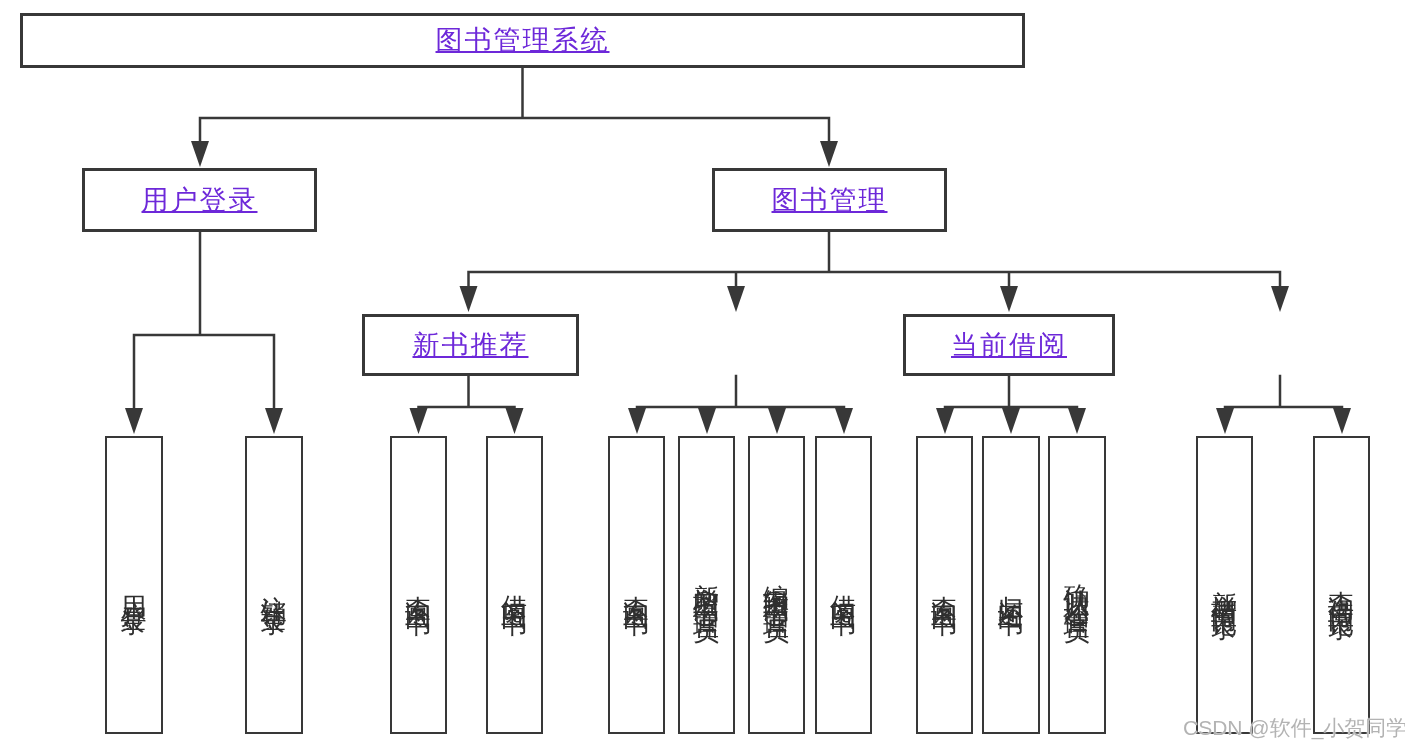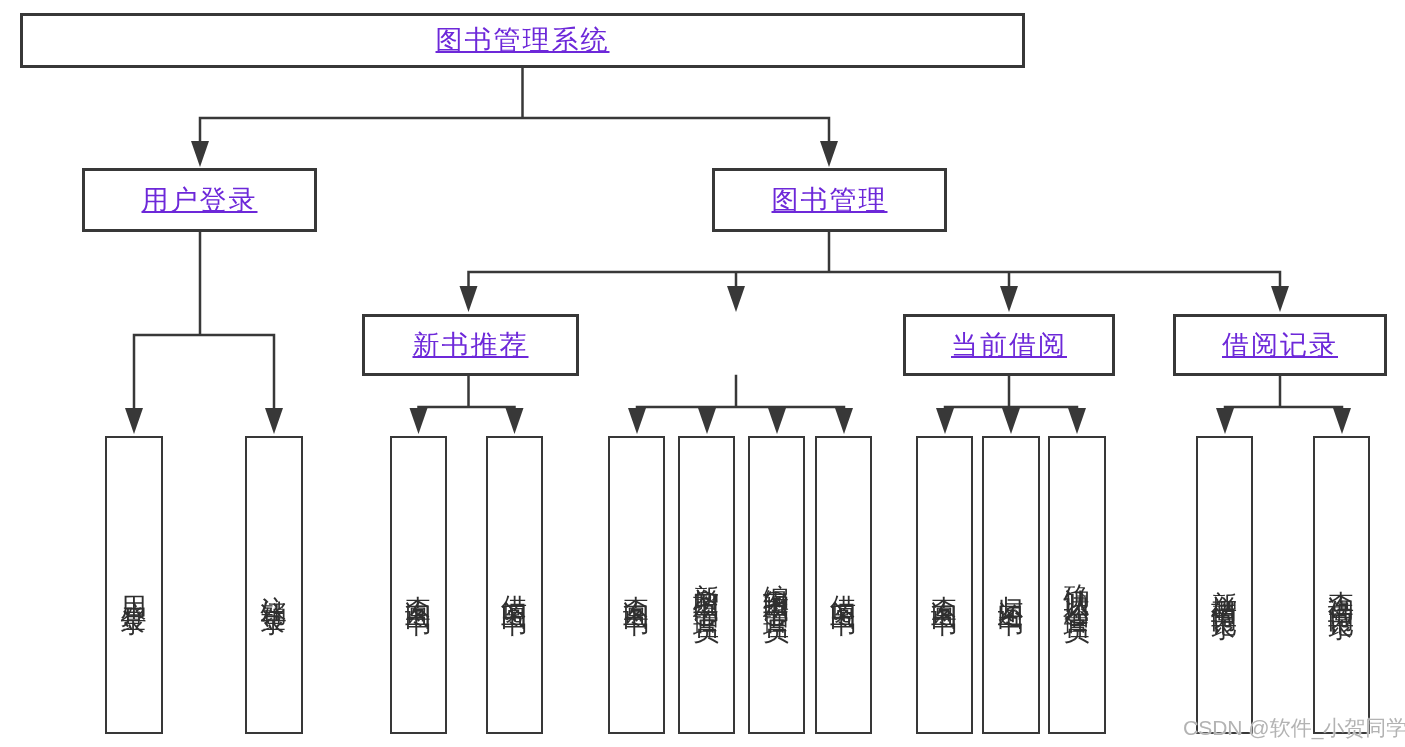--- a/index.html
+++ b/index.html
@@ -105,21 +105,20 @@
     </g>
   </svg>
 
   <div class="hnode" style="left:20px; top:13px; width:1005px; height:55px;">图书管理系统</div>
 
   <div class="hnode" style="left:82px; top:168px; width:235px; height:64px;">用户登录</div>
   <div class="hnode" style="left:712px; top:168px; width:235px; height:64px;">图书管理</div>
 
   <div class="hnode" style="left:362px; top:314px; width:217px; height:62px;">新书推荐</div>
   <div class="hnode" style="left:903px; top:314px; width:212px; height:62px;">当前借阅</div>
-  <div class="hnode" style="left:1173px; top:314px; width:214px; height:62px;">借阅记录</div>
 
   <div class="vnode" style="left:105px; width:58px;">用户登录</div>
   <div class="vnode" style="left:245px; width:58px;">注销登录</div>
 
   <div class="vnode" style="left:390px; width:57px;">查询图书</div>
   <div class="vnode" style="left:486px; width:57px;">借阅图书</div>
 
   <div class="vnode" style="left:608px; width:57px;">查询图书</div>
   <div class="vnode" style="left:678px; width:57px;">新增图书（管理员）</div>
   <div class="vnode" style="left:748px; width:57px;">编辑图书（管理员）</div>

